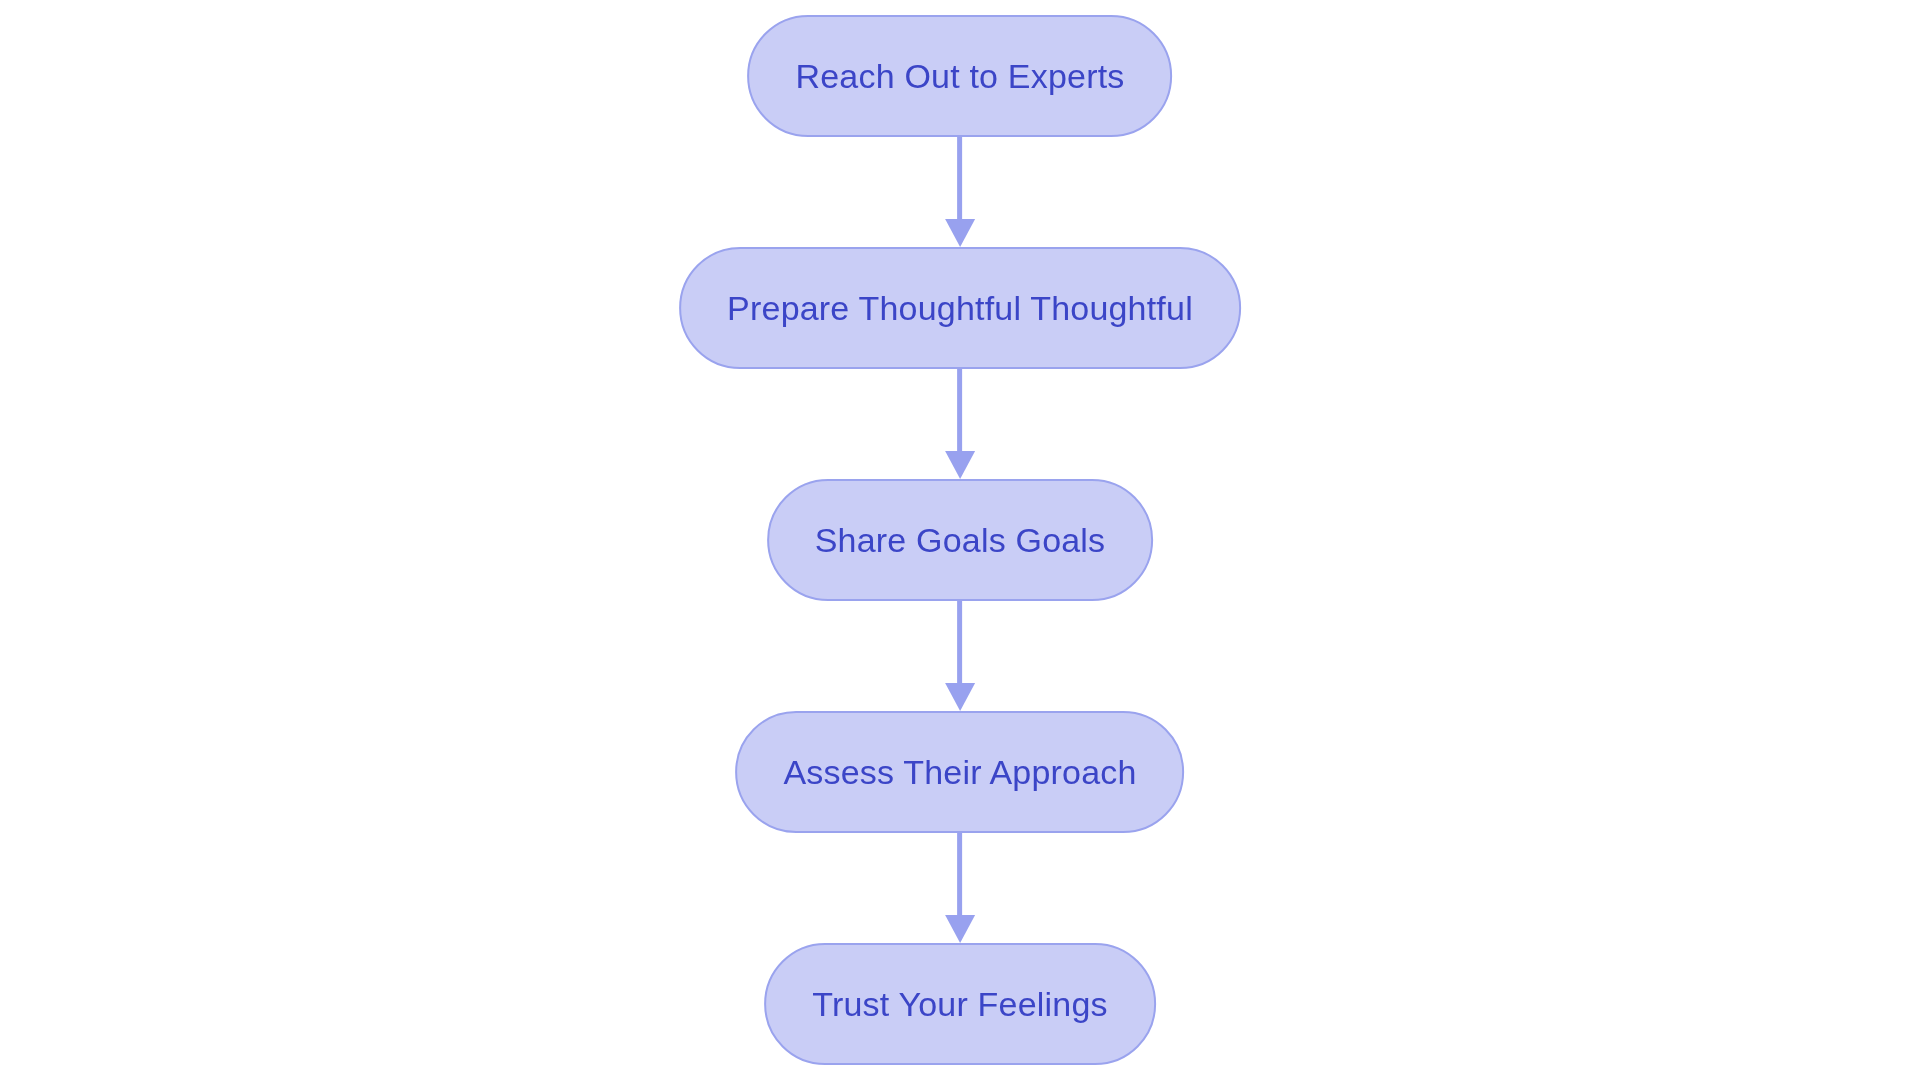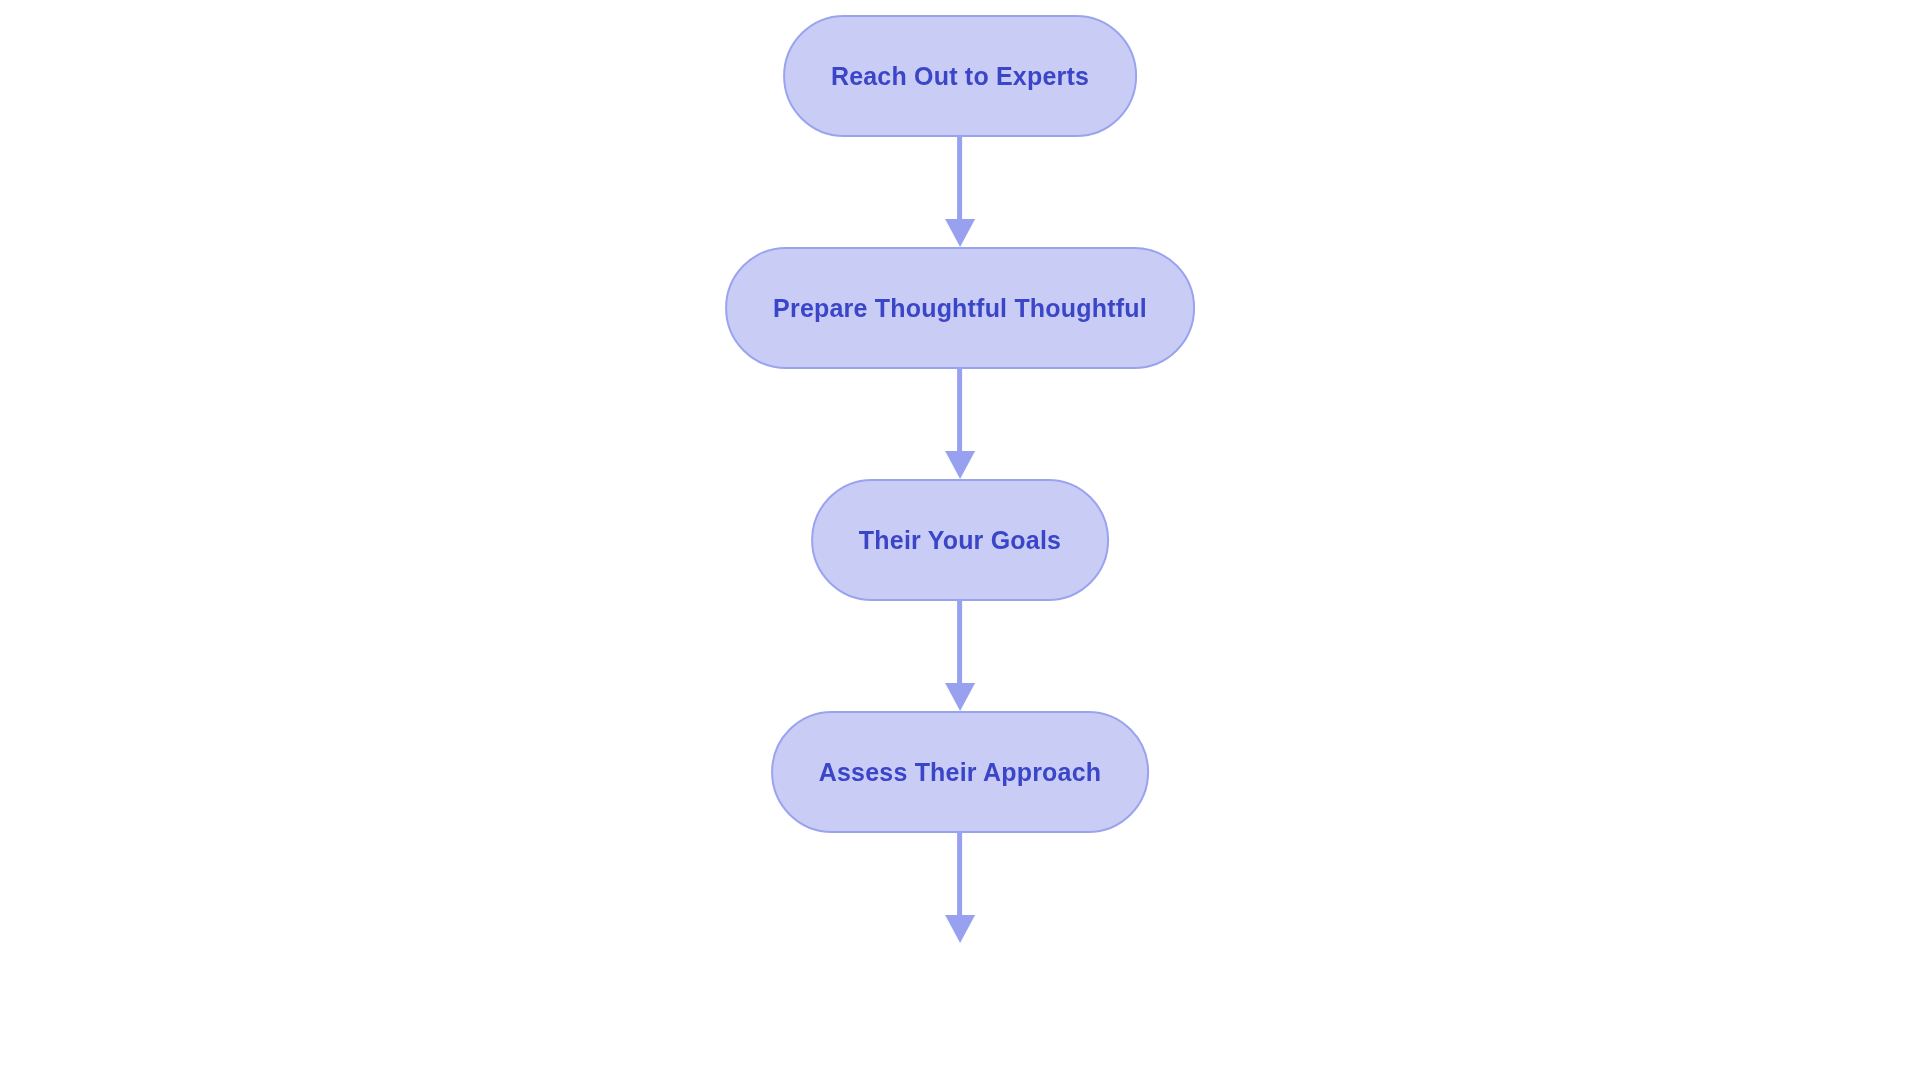--- a/index.html
+++ b/index.html
@@ -37,22 +37,22 @@
     padding: 0 46px;
     border-radius: 61px;
     background: var(--node-fill);
     border: 2px solid var(--node-border);
     display: flex;
     align-items: center;
     justify-content: center;
     white-space: nowrap;
   }
   .node-label {
-    font-size: 25px;
-    font-weight: 700;
+    font-size: 34px;
+    font-weight: 400;
     letter-spacing: 0.2px;
     color: var(--node-text);
   }
   .connector {
     height: 110px;
     display: flex;
     flex-direction: column;
     align-items: center;
   }
   .connector .line {
@@ -87,32 +87,35 @@
     <div class="node">
       <span class="node-label">Prepare Thoughtful Thoughtful</span>
     </div>
 
     <div class="connector">
       <div class="line"></div>
       <div class="head"></div>
     </div>
 
     <div class="node">
-      <span class="node-label">Their Your Goals</span>
+      <span class="node-label">Share Goals Goals</span>
     </div>
 
     <div class="connector">
       <div class="line"></div>
       <div class="head"></div>
     </div>
 
     <div class="node">
       <span class="node-label">Assess Their Approach</span>
     </div>
 
     <div class="connector">
       <div class="line"></div>
       <div class="head"></div>
     </div>
 
+    <div class="node">
+      <span class="node-label">Trust Your Feelings</span>
+    </div>
 
   </div>
 </div>
 
 </body></html>

